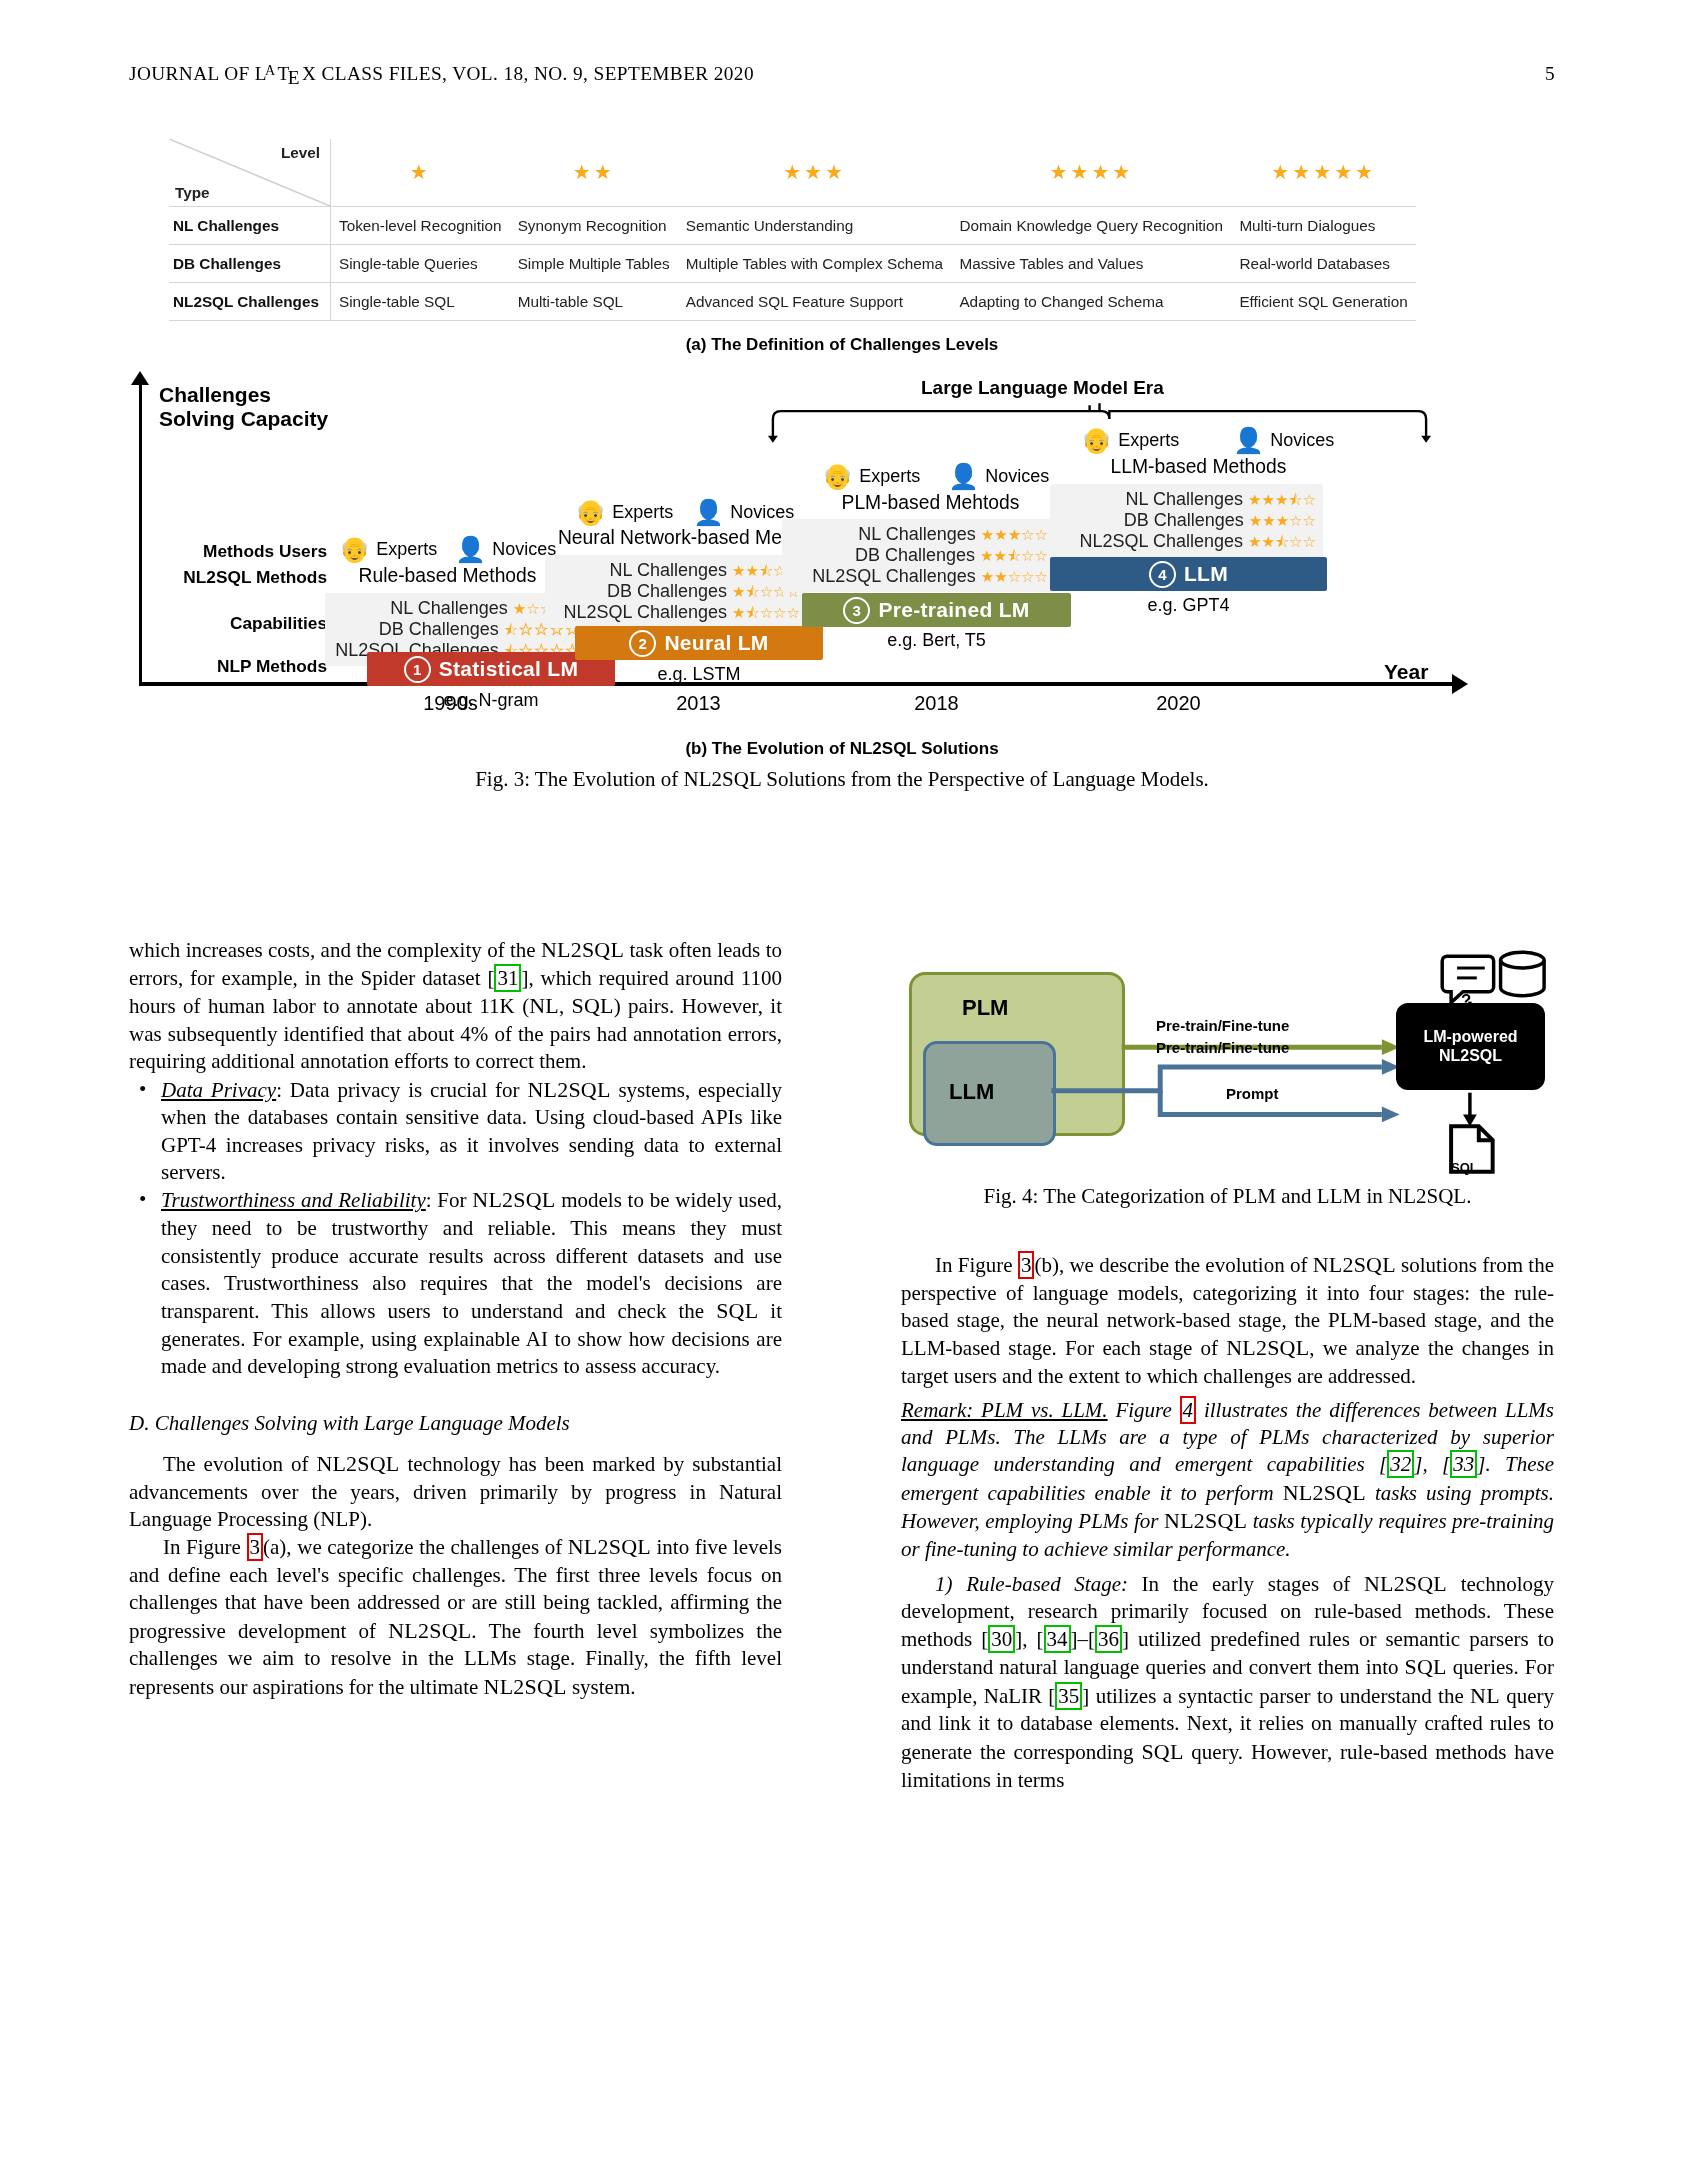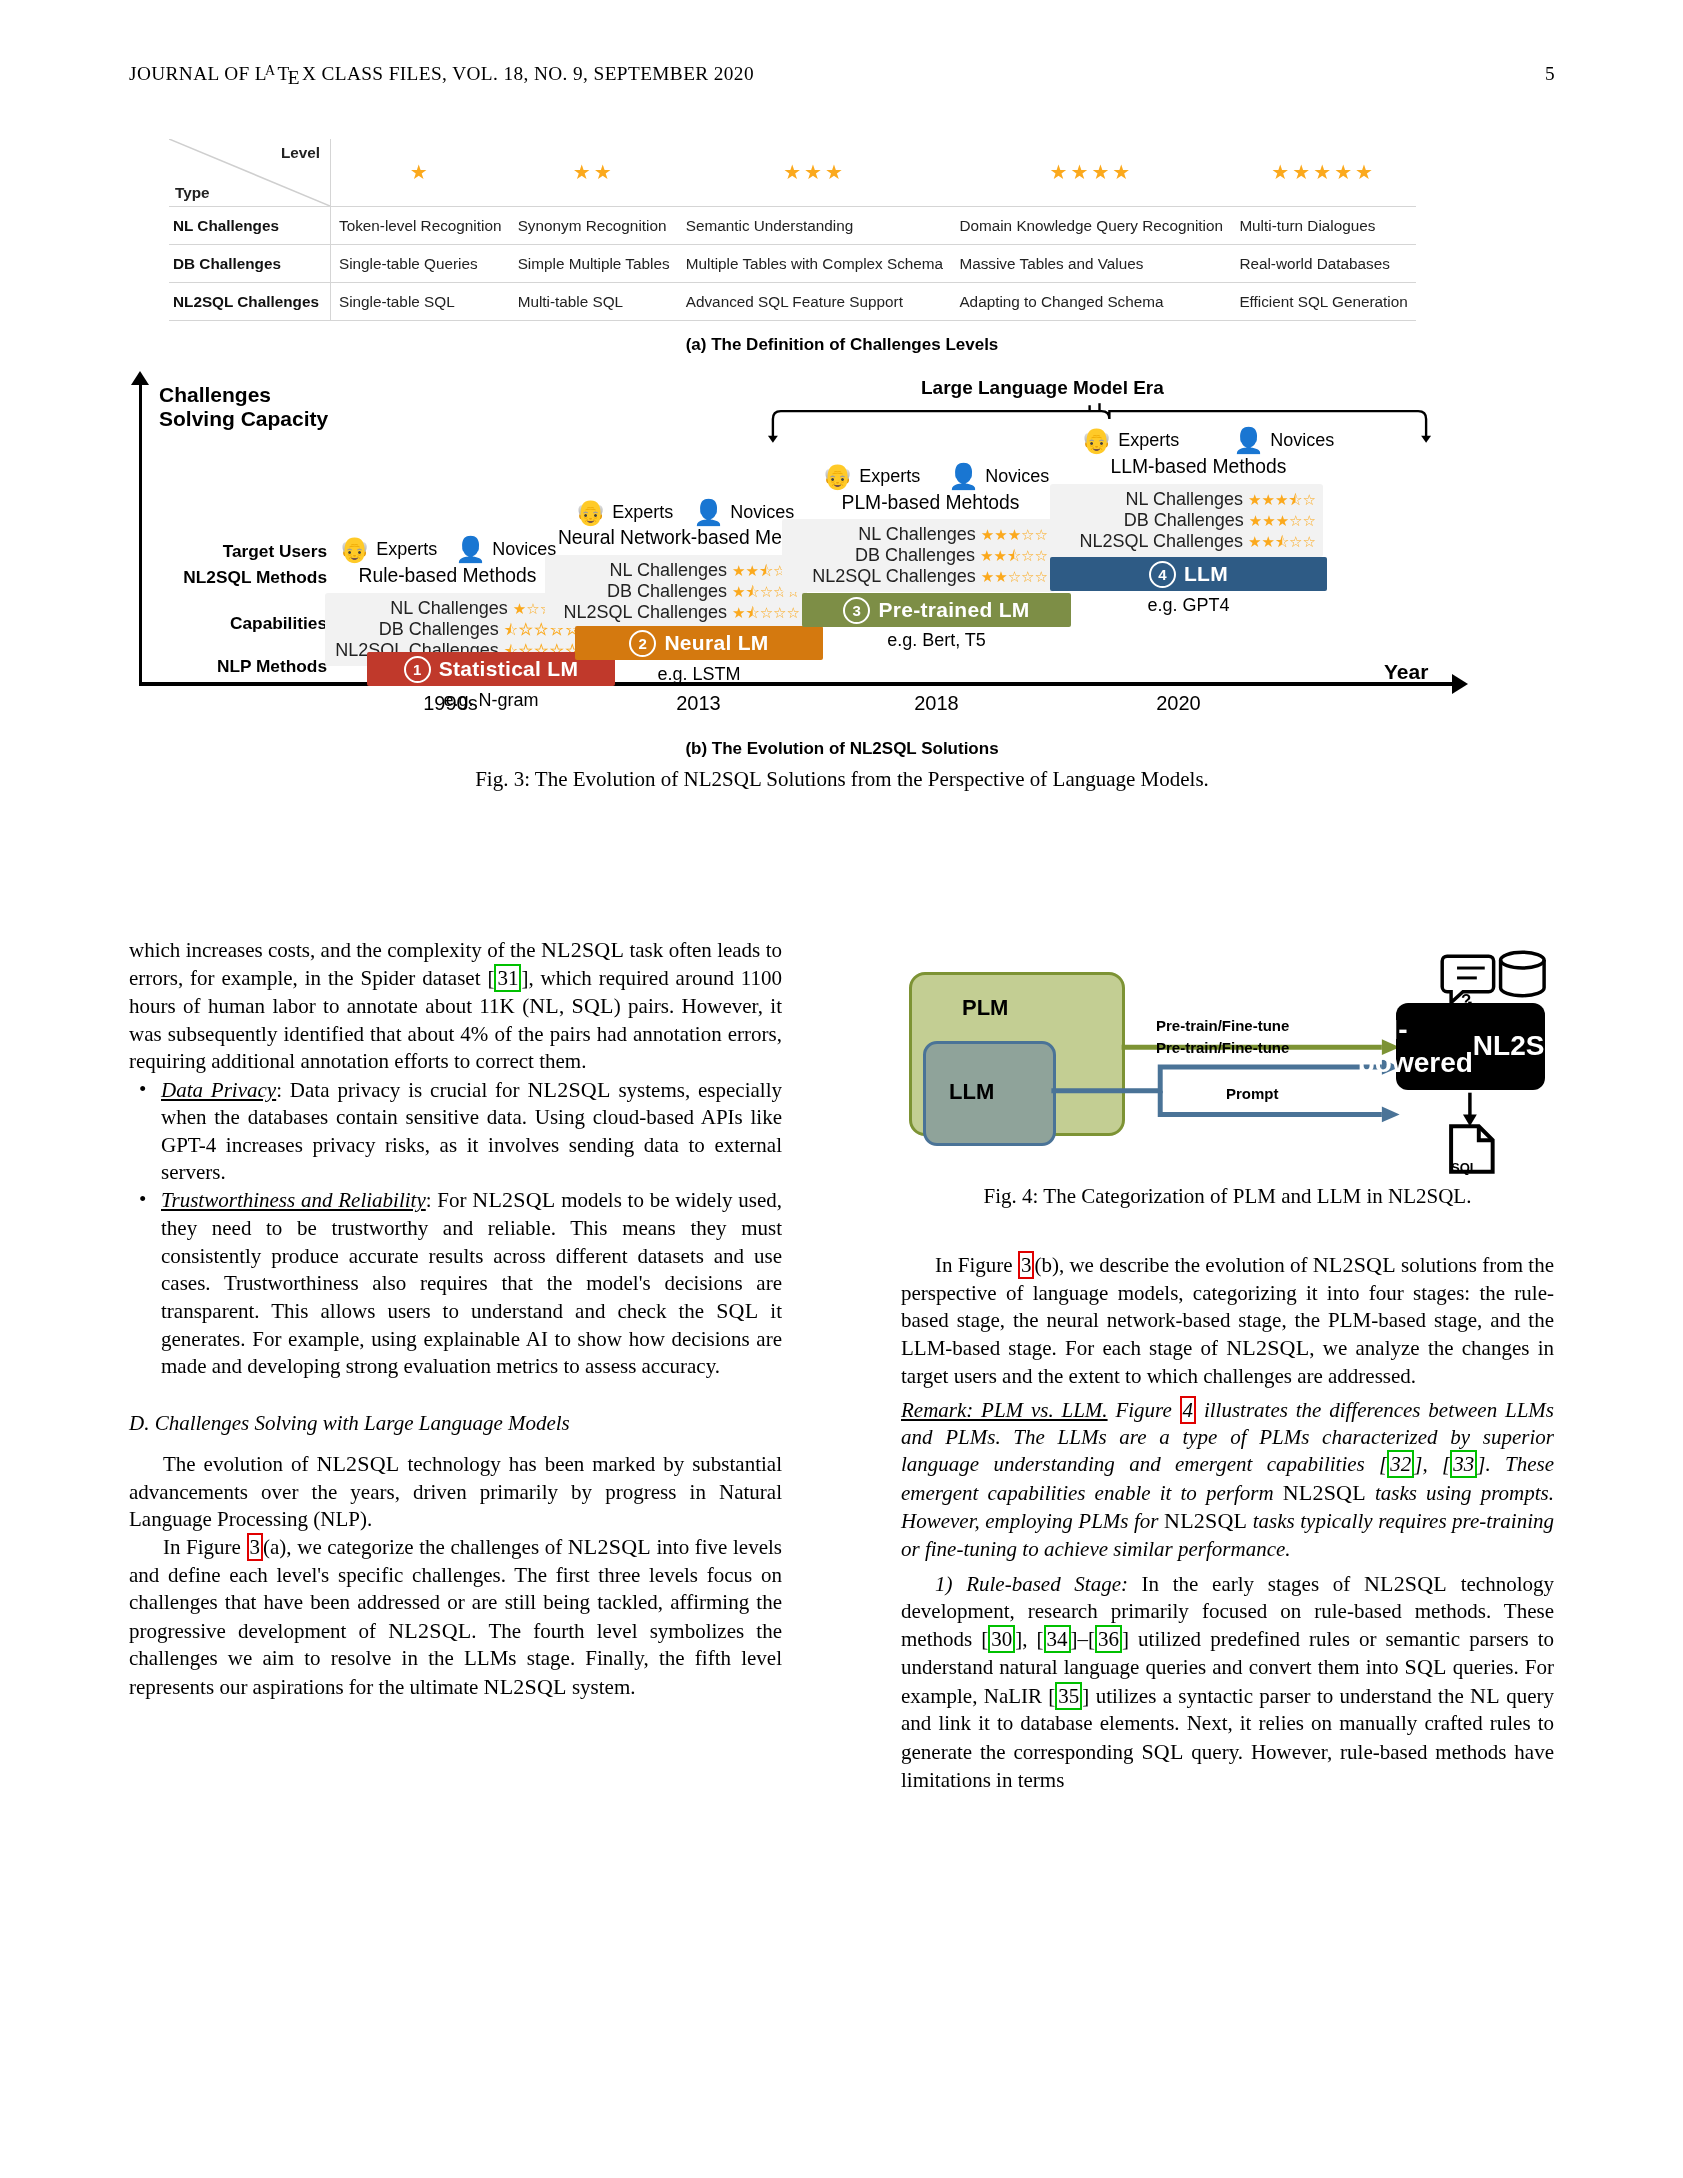--- a/index.html
+++ b/index.html
@@ -99,22 +99,22 @@
   
   .fig4{position:absolute;top:8px;left:0;width:653px;height:228px;}
   .plmbox{position:absolute;left:8px;top:28px;width:210px;height:158px;
           background:#c3ce93;border:3px solid #7d9334;border-radius:16px;}
   .llmbox{position:absolute;left:22px;top:97px;width:127px;height:99px;
           background:#8fa39a;border:3px solid #4a7397;border-radius:14px;}
   .fl{position:absolute;font-family:"Liberation Sans", sans-serif;
       font-weight:bold;font-size:22px;}
   .blackbox{position:absolute;left:495px;top:59px;width:149px;height:87px;
       background:#000;border-radius:12px;color:#fff;
-      font-family:"Liberation Sans", sans-serif;font-weight:bold;font-size:28px;
-      display:flex;flex-direction:row;align-items:center;justify-content:center;
+      font-family:"Liberation Sans", sans-serif;font-weight:bold;font-size:16px;
+      display:flex;flex-direction:column;align-items:center;justify-content:center;
       line-height:1.15;}
   .arrlbl{position:absolute;font-family:"Liberation Sans", sans-serif;
       font-weight:bold;font-size:15px;white-space:nowrap;}
   .fig4cap{position:absolute;top:248px;left:0;width:653px;text-align:center;
            font-size:21px;font-family:"Liberation Serif", serif;}
   .sqllbl{position:absolute;font-family:"Liberation Sans", sans-serif;
       font-weight:bold;font-size:13px;}
 </style>
 </head>
 <body>
@@ -186,21 +186,21 @@
       <div class="axislbl" style="left:1255px;top:281px;">Year</div>
 
       <div class="era" style="left:792px;top:10px;">Large Language Model Era</div>
       <svg class="brk" style="left:634px;top:36px;" width="673" height="40" viewBox="0 0 680 40">
         <path d="M10,34 L10,16 Q10,8 18,8 L330,8 L330,2 M330,8 L342,8 Q350,8 350,16 L350,8 L662,8 Q670,8 670,16 L670,34" fill="none" stroke="#000" stroke-width="2.4"></path>
         <path d="M10,30 l-5,-7 l10,0 z" fill="#000" transform="translate(0,10)"></path>
         <path d="M670,30 l-5,-7 l10,0 z" fill="#000" transform="translate(0,10)"></path>
         <line x1="340" y1="8" x2="340" y2="0" stroke="#000" stroke-width="2.4"></line>
       </svg>
 
-      <div class="rowlbl" style="left:0px;top:174px;width:198px;">Target Users</div>
+      <div class="rowlbl" style="left:0px;top:174px;width:198px;">Methods Users</div>
       <div class="rowlbl" style="left:0px;top:200px;width:198px;">NL2SQL Methods</div>
       <div class="rowlbl" style="left:0px;top:246px;width:198px;">Capabilities</div>
       <div class="rowlbl" style="left:0px;top:289px;width:198px;">NLP Methods</div>
 
       <div class="userrow" style="left:210px;top:170px;">
         <span class="emoji">👴</span>
         <span>Experts</span>
         <span class="emoji" style="margin-left:12px;">👤</span>
         <span>Novices</span>
       </div>

